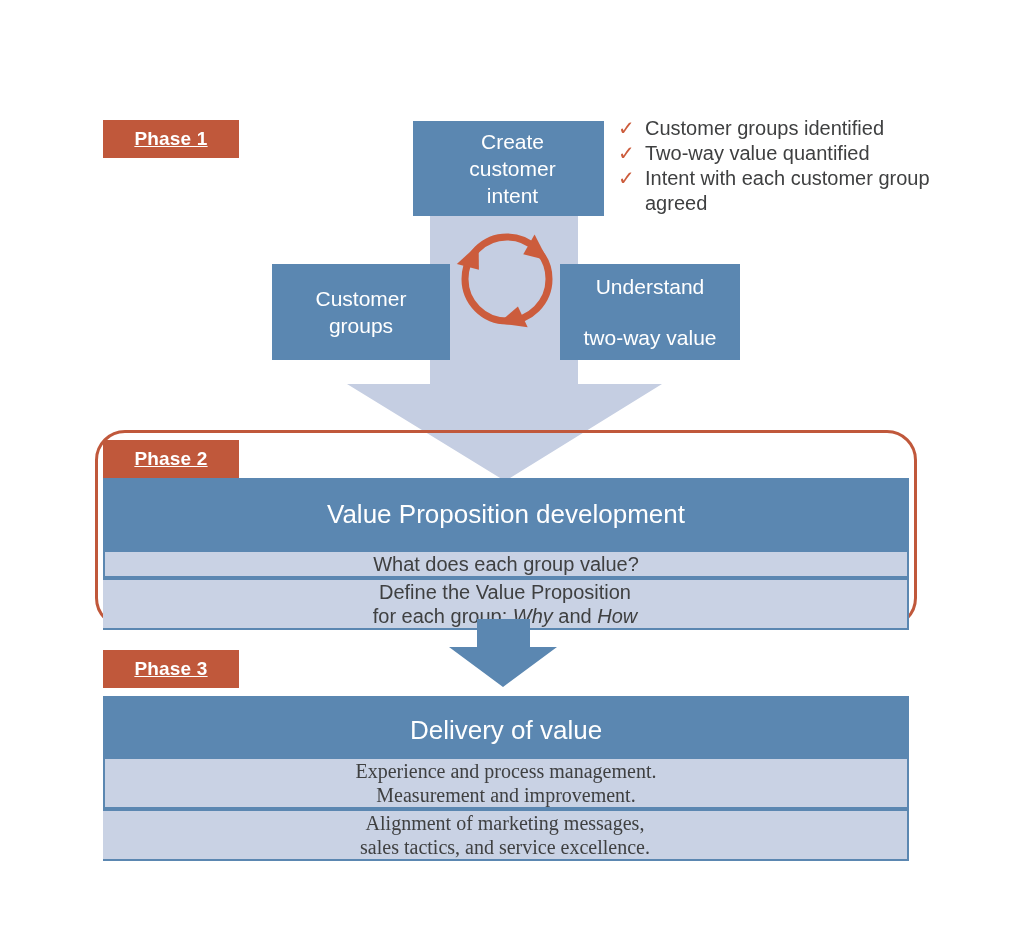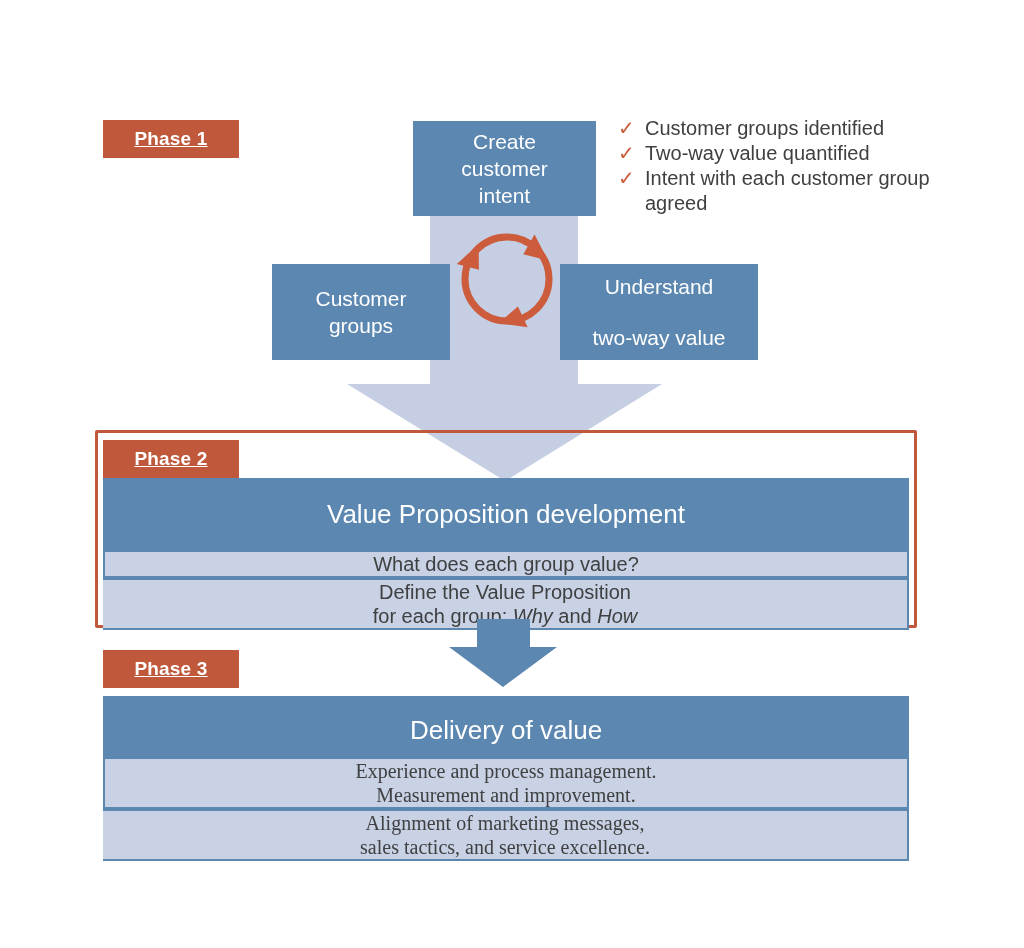--- a/index.html
+++ b/index.html
@@ -18,34 +18,34 @@
     font-size:19px;display:flex;align-items:center;justify-content:center;
     z-index:6;letter-spacing:0.2px;text-decoration:underline;
   }
   .badge1{left:103px;top:120px;width:136px;height:38px;}
 
   .bluebox{
     position:absolute;background:#5b87b1;color:#ffffff;text-align:center;
     display:flex;flex-direction:column;align-items:center;justify-content:center;
     font-size:21px;line-height:27px;z-index:4;
   }
-  .box-intent{left:413px;top:121px;width:183px;height:95px;}
+  .box-intent{left:413px;top:121px;width:183px;height:95px;padding-left:8px;}
   .box-groups{left:272px;top:264px;width:178px;height:96px;}
-  .box-value{left:560px;top:264px;width:198px;height:96px;gap:24px;}
+  .box-value{left:560px;top:264px;width:180px;height:96px;gap:24px;}
 
   .checklist{
     position:absolute;left:618px;top:116px;width:312px;z-index:4;
     list-style:none;margin:0;padding:0;color:#3f4041;font-size:20px;line-height:25px;
   }
   .checklist li{position:relative;padding-left:27px;}
   .checklist .check{position:absolute;left:0;top:0;color:#cc5c3c;font-weight:700;}
 
   .phase2-panel{
     position:absolute;left:95px;top:430px;width:822px;height:198px;
-    border:3px solid #c0583b;border-radius:2px;z-index:2;box-sizing:border-box;
+    border:3px solid #c0583b;border-radius:30px;z-index:2;box-sizing:border-box;
     background:transparent;
   }
   .badge2{left:5px;top:7px;width:136px;height:38px;position:absolute;}
   .header-bar{
     position:absolute;background:#5b87b1;color:#ffffff;font-size:26px;
     display:flex;align-items:center;justify-content:center;z-index:4;
   }
   .p2-header{left:5px;top:45px;width:806px;height:72px;}
   .cells{
     position:absolute;display:flex;z-index:4;box-sizing:border-box;flex-direction:column;

